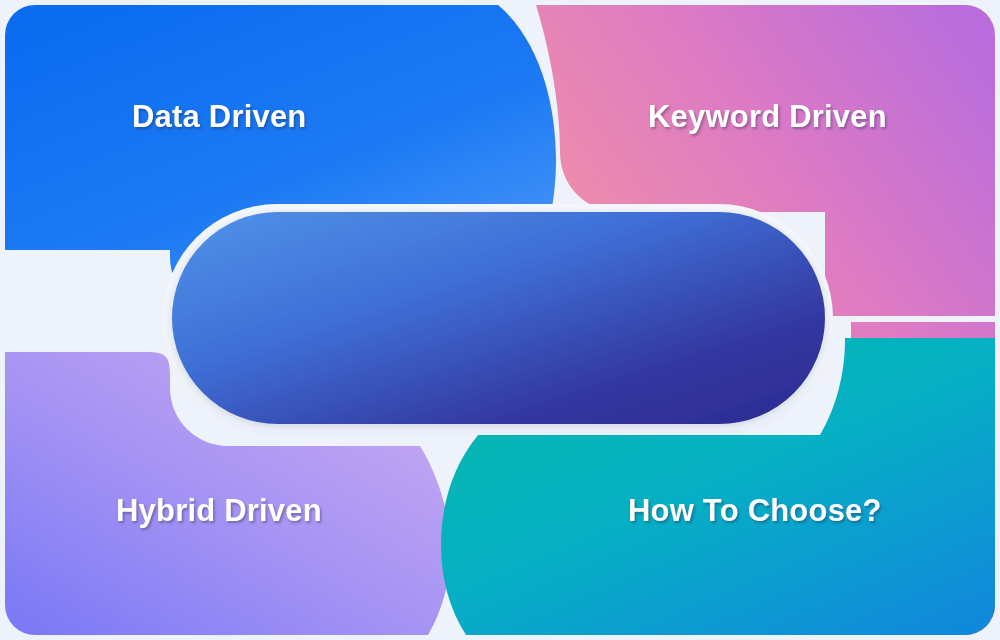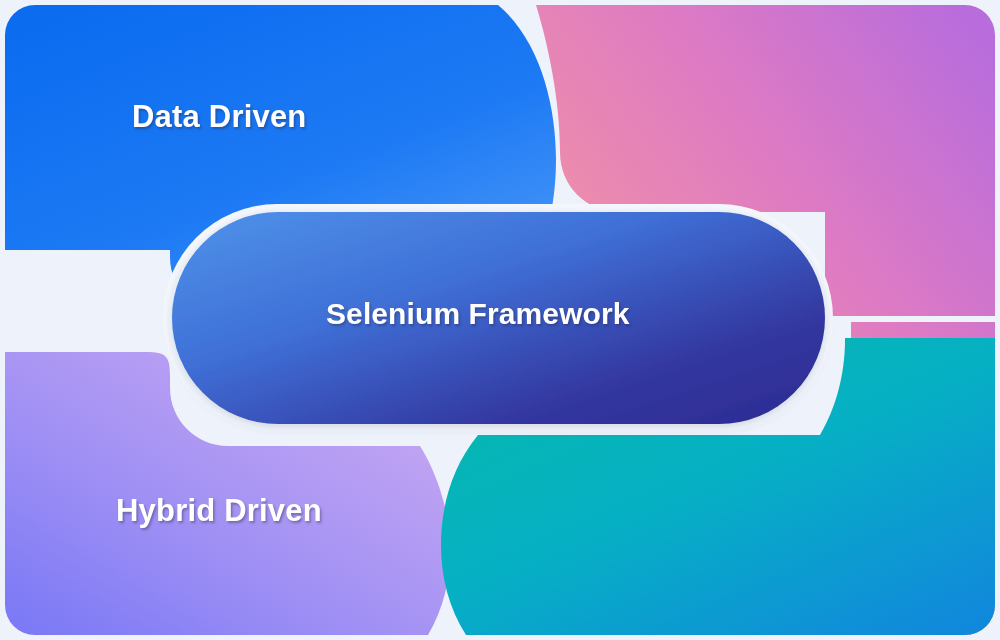--- a/index.html
+++ b/index.html
@@ -158,19 +158,20 @@
     <rect x="0" y="316" width="1000" height="6" fill="#eef2fa"></rect>
 
     <g>
       <rect x="163" y="204" width="670" height="228" rx="114" ry="114" fill="#f4f7fc"></rect>
       <rect x="172" y="212" width="653" height="212" rx="106" ry="106" fill="url(#gradCenter)" filter="url(#centerShadow)"></rect>
     </g>
   </svg>
 
   <div class="panel-label quad-label" id="label-data-driven">Data Driven</div>
 
+  <div class="panel-label quad-label" id="label-keyword-driven">Keyword Driven</div>
 
   <div class="panel-label quad-label" id="label-hybrid-driven">Hybrid Driven</div>
 
+  <div class="panel-label quad-label" id="label-how-to-choose">How To Choose?</div>
 
-  <div class="panel-label center-label" id="label-center">Selenium Framework</div>
 
 </div>
 
 </body></html>

